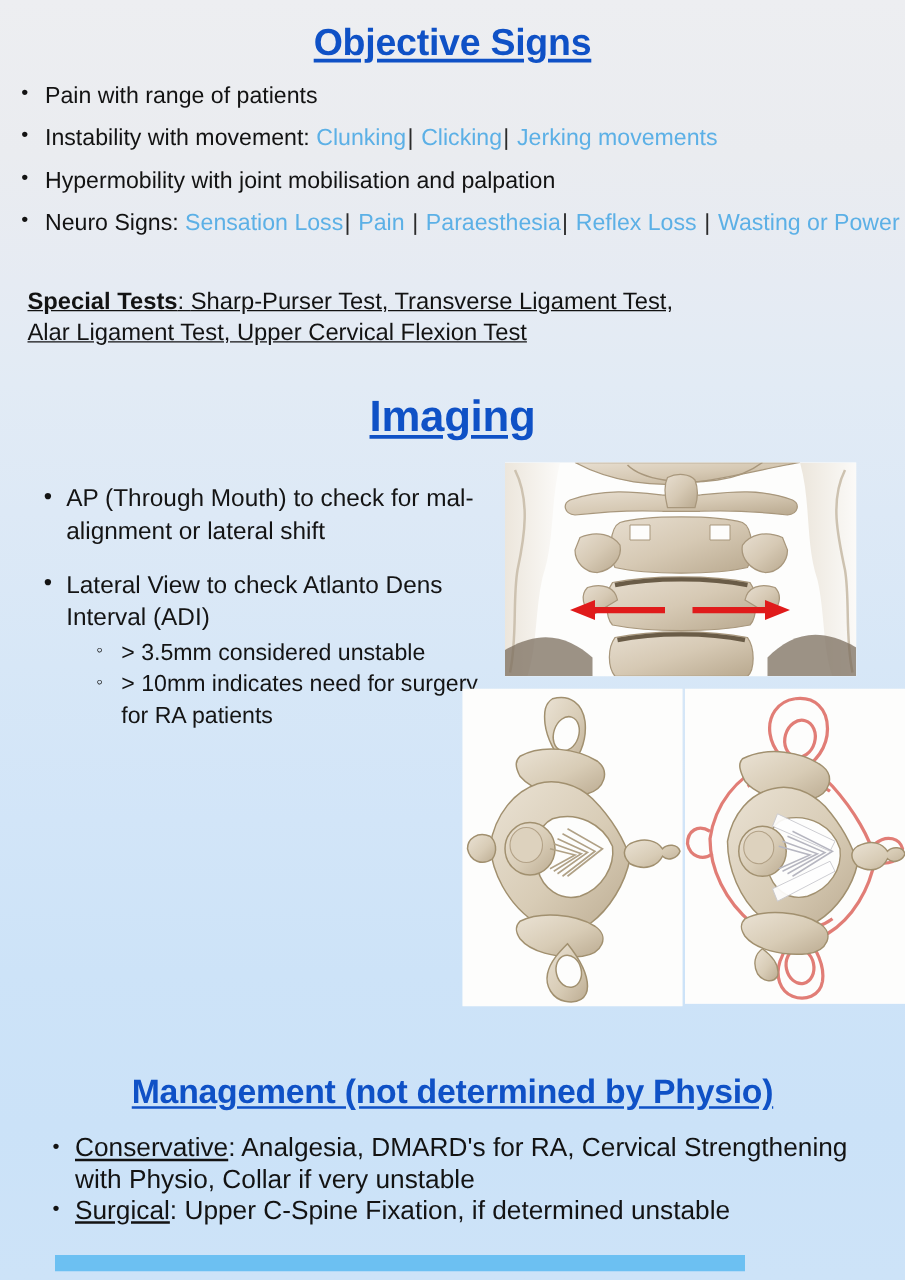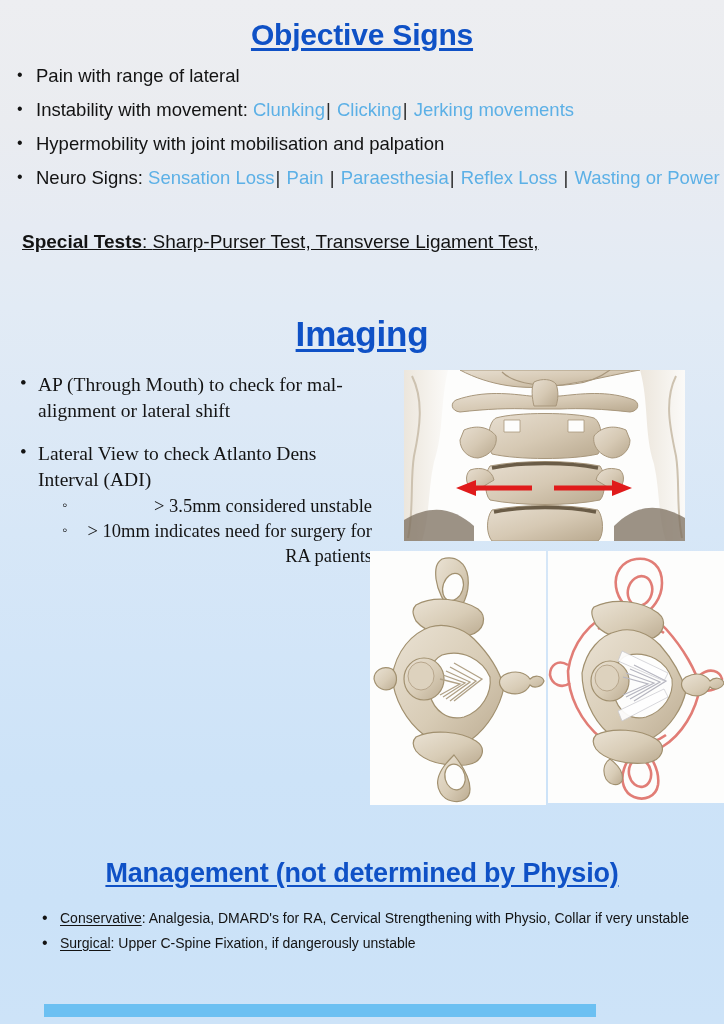--- a/index.html
+++ b/index.html
@@ -116,23 +116,22 @@
     font-weight: bold;
   }
 
   
   #imaging-list {
     position: absolute;
     left: 16px;
     top: 372px;
     width: 356px;
     list-style: none;
-    margin: 0;
+    margin: 15px;
     padding: 0;
-    font-family: Liberation Serif, serif;
   }
   #imaging-list > li {
     position: relative;
     padding-left: 22px;
     margin-bottom: 18px;
     font-size: 19.5px;
     line-height: 25.5px;
     color: #141414;
   }
   #imaging-list > li::before {
@@ -140,21 +139,20 @@
     position: absolute;
     left: 4px;
     top: -2px;
     font-size: 19px;
     color: #141414;
   }
   #imaging-list ul {
     list-style: none;
     margin: 2px 0 0 0;
     padding: 0 0 0 22px;
-    text-align: right;
   }
   #imaging-list ul li {
     position: relative;
     padding-left: 22px;
     font-size: 18.5px;
     line-height: 25px;
     color: #141414;
   }
   #imaging-list ul li::before {
     content: "\25E6";
@@ -171,21 +169,21 @@
     left: 38px;
     top: 906px;
     width: 660px;
     list-style: none;
     margin: 0;
     padding: 0;
   }
   #management-list li {
     position: relative;
     padding-left: 22px;
-    font-size: 14px;
+    font-size: 21px;
     line-height: 25px;
     color: #131313;
   }
   #management-list .m-label {
     text-decoration: underline;
     text-underline-offset: 2px;
   }
   #management-list li::before {
     content: "\2022";
     position: absolute;
@@ -237,21 +235,21 @@
 </style>
 </head>
 <body>
 
 <div id="slide">
 
   <div id="title-objective-signs" class="slide-heading">Objective Signs</div>
 
   <ul id="objective-list">
     <li>
-      <span>Pain with range of lateral</span>
+      <span>Pain with range of patients</span>
     </li>
     <li>
       <span>Instability with movement:</span>
       <span class="accent">Clunking</span><span class="sep">|</span>
       <span class="accent">Clicking</span><span class="sep">|</span>
       <span class="accent">Jerking movements</span>
     </li>
     <li>
       <span>Hypermobility with joint mobilisation and palpation</span>
     </li>
@@ -262,20 +260,21 @@
       <span class="sep">|</span>
       <span class="accent">Paraesthesia</span><span class="sep">|</span>
       <span class="accent">Reflex Loss</span>
       <span class="sep">|</span>
       <span class="accent">Wasting or Power Loss</span>
     </li>
   </ul>
 
   <div id="special-tests">
     <span class="st-label">Special Tests</span><span>: </span><span>Sharp-Purser Test, Transverse Ligament Test,</span><br>
+    <span>Alar Ligament Test, Upper Cervical Flexion Test</span>
   </div>
 
   <div id="title-imaging" class="slide-heading">Imaging</div>
 
   <ul id="imaging-list">
     <li>
       <span>AP (Through Mouth) to check for mal-alignment or lateral shift</span>
     </li>
     <li>
       <span>Lateral View to check Atlanto Dens Interval (ADI)</span>
@@ -442,19 +441,19 @@
     </svg>
   </div>
 
   <div id="title-management" class="slide-heading">Management (not determined by Physio)</div>
 
   <ul id="management-list">
     <li>
       <span class="m-label">Conservative</span><span>: Analgesia, DMARD's for RA, Cervical Strengthening with Physio, Collar if very unstable</span>
     </li>
     <li>
-      <span class="m-label">Surgical</span><span>: Upper C-Spine Fixation, if dangerously unstable</span>
+      <span class="m-label">Surgical</span><span>: Upper C-Spine Fixation, if determined unstable</span>
     </li>
   </ul>
 
   <div id="bottom-bar"></div>
 
 </div>
 
 </body></html>

